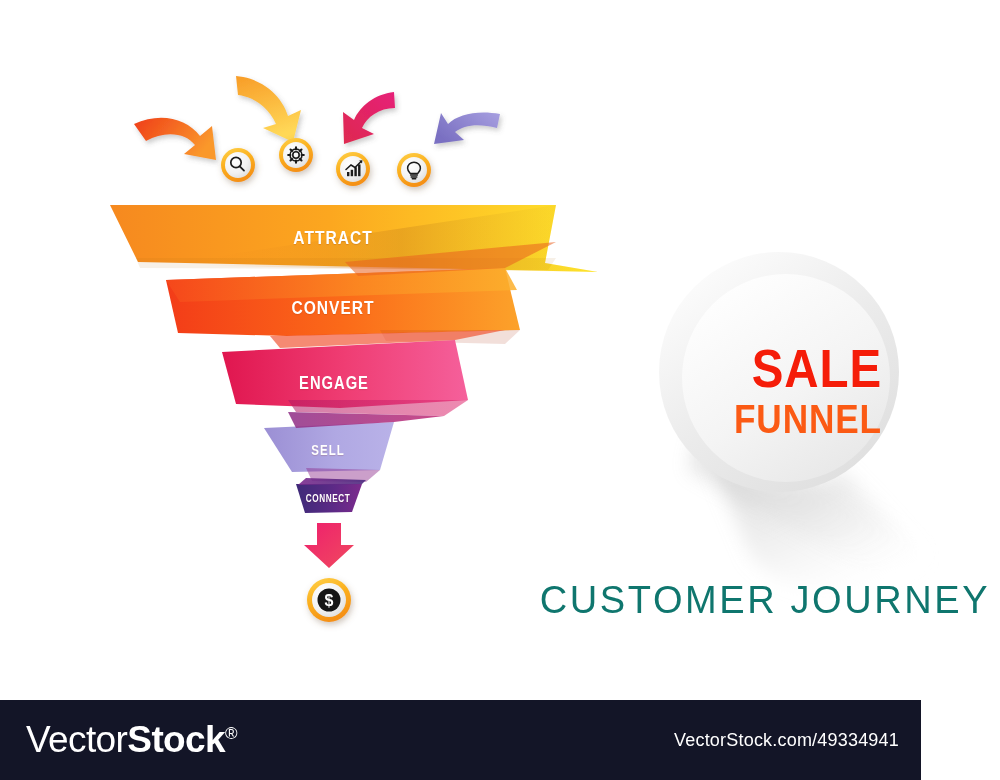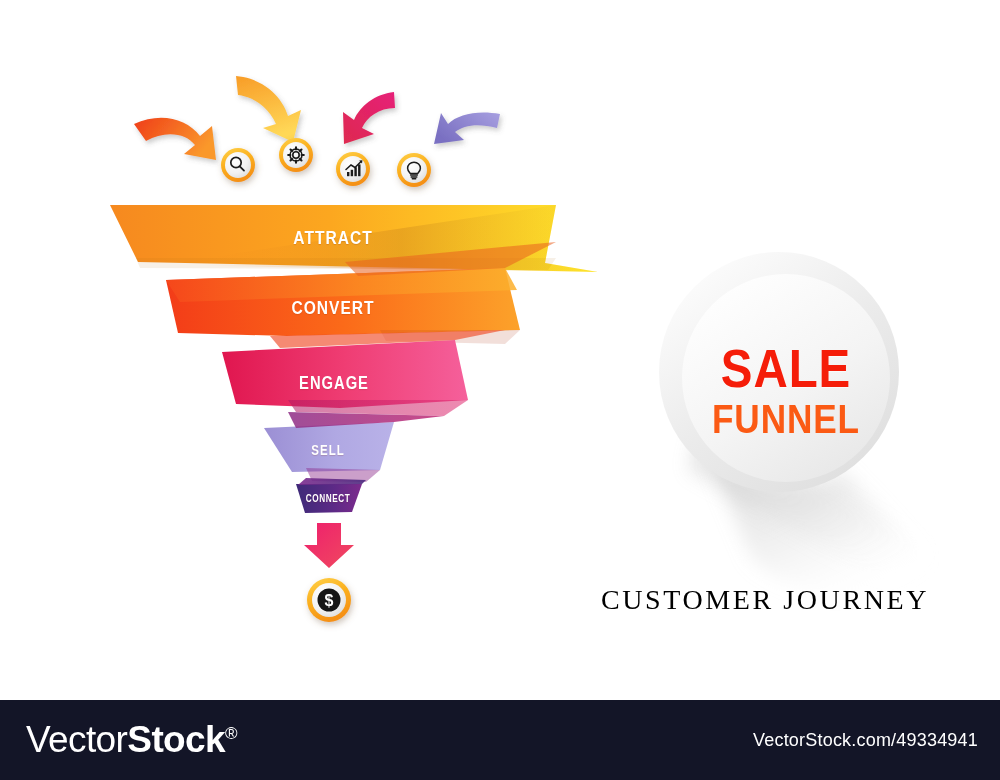--- a/index.html
+++ b/index.html
@@ -38,23 +38,23 @@
     pointer-events:none;
   }
   #lbl-attract  { left:333px; top:238px; font-size:19px; }
   #lbl-convert  { left:333px; top:308px; font-size:19px; }
   #lbl-engage   { left:334px; top:383px; font-size:18px; }
   #lbl-sell     { left:328px; top:450px; font-size:14px; }
   #lbl-connect  { left:328px; top:498px; font-size:10px; letter-spacing:.7px; }
 
   
   #badge-text {
-    position:absolute; left:786px; top:390px;
+    position:absolute; left:808px; top:390px;
     transform:translate(-50%,-50%);
-    text-align:center; line-height:1;
+    text-align:right; line-height:1;
     pointer-events:none;
   }
   #badge-sale {
     display:block;
     font-family:"Liberation Sans", sans-serif;
     font-weight:700;
     font-size:54px;
     color:#f51d09;
     letter-spacing:1px;
     transform:scaleX(.88);
@@ -68,32 +68,32 @@
     font-size:40px;
     color:#fb5a14;
     letter-spacing:1px;
     transform:scaleX(.88);
   }
 
   
   #journey {
     position:absolute; left:765px; top:600px;
     transform:translate(-50%,-50%);
-    font-family:Liberation Serif, serif;
+    font-family:Liberation Sans, sans-serif;
     font-weight:400;
-    font-size:28px;
-    color:#000000;
+    font-size:38px;
+    color:#0f766e;
     letter-spacing:2.6px;
     white-space:nowrap;
   }
 
   
   #footer {
     position:absolute; left:0; top:700px;
-    width:1000px; height:80px;
+    width:921px; height:80px;
     background:#131527;
   }
   #wm-logo {
     position:absolute; left:26px; top:50%;
     transform:translateY(-50%);
     font-family:"Liberation Sans", sans-serif;
     font-size:37px;
     color:#ffffff;
     letter-spacing:-.6px;
     white-space:nowrap;

